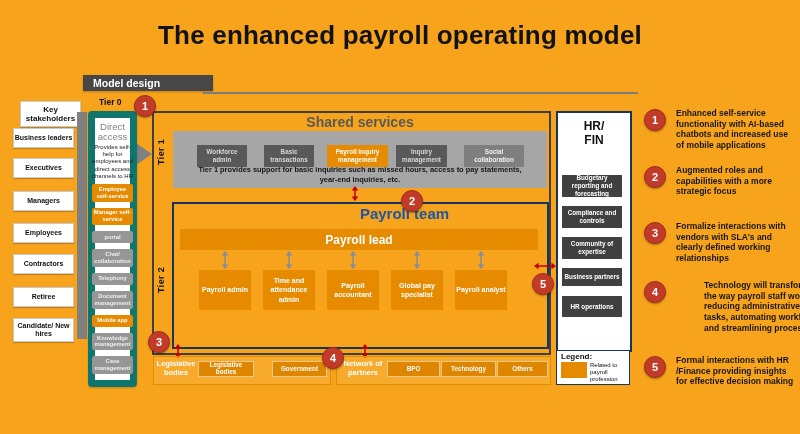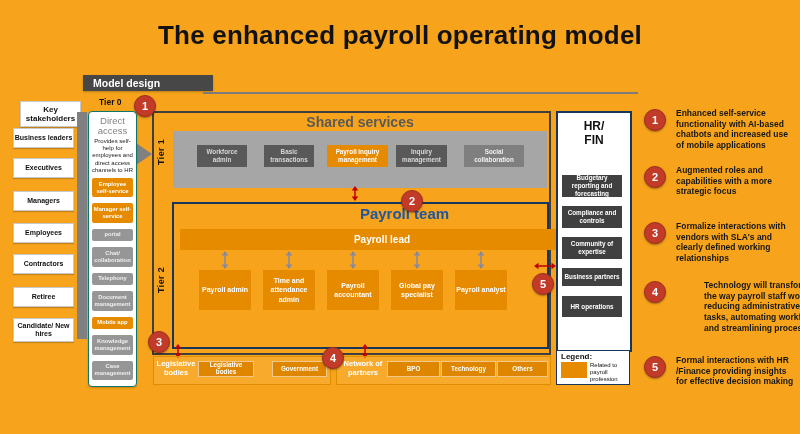--- a/index.html
+++ b/index.html
@@ -11,41 +11,41 @@
 
   .hdr-bar{background:#474747;color:#fff;font-size:10.5px;font-weight:bold;display:flex;align-items:center;padding-left:8px;box-shadow:0 1px 2px rgba(0,0,0,.25);}
   .hdr-line{background:#7c7c7c;height:2px;}
 
   .wbox{background:#fff;border:1px solid #c9c9c9;box-shadow:0 1px 1px rgba(0,0,0,.2);font-weight:bold;color:#111;display:flex;align-items:center;justify-content:center;text-align:center;line-height:1.15;}
   .stake{width:59px;font-size:7px;}
 
   .gray-strip{background:#808080;}
   .flow-tri{width:0;height:0;border-top:11px solid transparent;border-bottom:11px solid transparent;border-left:16px solid #808080;}
 
-  .da-box{background:#fff;border:1px solid #0f766e;border-radius:4px;box-shadow:0 1px 2px rgba(0,0,0,.2);display:flex;flex-direction:column;align-items:center;padding-top:4px;box-sizing:border-box;}
+  .da-box{background:#fff;border:7px solid #0f766e;border-radius:4px;box-shadow:0 1px 2px rgba(0,0,0,.2);display:flex;flex-direction:column;align-items:center;padding-top:4px;box-sizing:border-box;}
   .da-title{font-size:9.5px;color:#828282;text-align:center;line-height:1.05;width:44px;}
   .da-desc{font-size:6px;color:#1a1a1a;text-align:center;line-height:1.2;width:45px;margin-top:2px;margin-bottom:4px;}
   .da-item{width:41px;border-radius:2px;margin-bottom:6px;padding:3px 1px;box-sizing:border-box;display:flex;align-items:center;justify-content:center;text-align:center;font-size:5.8px;font-weight:bold;line-height:1.2;min-height:12px;}
   .da-item.orange{background:#E68A00;color:#fff;}
   .da-item.gray{background:#969696;color:#EFEFEF;}
 
   .outer-box{border:2px solid #3f3f3f;}
   .vlabel{writing-mode:vertical-rl;transform:rotate(180deg);font-weight:bold;font-size:9px;color:#111;letter-spacing:.4px;text-align:center;}
 
   .ss-title{font-size:14px;font-weight:bold;color:#595959;text-align:center;}
   .t1-wrap{background:#A6A6A6;}
   .t1-box{height:22px;display:flex;align-items:center;justify-content:center;text-align:center;font-size:6.3px;font-weight:bold;line-height:1.2;padding:1px 3px;box-sizing:border-box;}
   .t1-box.dark{background:#595959;color:#D8D8D8;}
   .t1-box.light{background:#7F7F7F;color:#F2F2F2;}
   .t1-box.orange{background:#E68A00;color:#fff;}
   .tier-desc{font-size:7.4px;font-weight:bold;color:#161616;text-align:center;line-height:1.3;}
 
   .pt-box{border:2px solid #17365D;}
   .pt-title{font-size:15px;font-weight:bold;color:#1E56A0;text-align:center;}
-  .lead-bar{background:#E68A00;color:#fff;font-size:10px;font-weight:bold;display:flex;align-items:center;justify-content:center;padding-left:23px;}
+  .lead-bar{background:#E68A00;color:#fff;font-size:12px;font-weight:bold;display:flex;align-items:center;justify-content:center;}
   .role-box{width:52px;height:40px;background:#E68A00;color:#fff;font-size:7px;font-weight:bold;display:flex;align-items:center;justify-content:center;text-align:center;line-height:1.3;padding:1px;box-sizing:border-box;}
 
   .ext-panel{border:1px solid #DD8F00;background:rgba(255,255,255,0.07);}
   .ext-label{color:#fff;font-size:7.5px;font-weight:bold;text-align:center;line-height:1.2;}
   .ext-box{height:16px;background:#DE8600;border:1px solid #F2C78C;color:#fff;font-size:6.3px;font-weight:bold;display:flex;align-items:center;justify-content:center;text-align:center;line-height:1.1;padding:0 2px;box-sizing:border-box;}
 
   .hrfin-box{background:#fff;border:2px solid #17365D;}
   .hrfin-title{font-size:12px;font-weight:bold;color:#111;text-align:center;line-height:1.2;width:34px;margin:0 auto;}
   .hr-item{width:60px;background:#404040;color:#fff;font-size:6.3px;font-weight:bold;display:flex;align-items:center;justify-content:center;text-align:center;line-height:1.25;padding:2px;box-sizing:border-box;}
 
@@ -99,20 +99,21 @@
   <div class="abs vlabel" style="left:156px;top:132px;height:40px;">Tier 1</div>
   <div class="abs vlabel" style="left:156px;top:258px;height:44px;">Tier 2</div>
 
   <div class="abs ss-title" style="left:173px;top:114px;width:374px;">Shared services</div>
   <div class="abs t1-wrap" style="left:173px;top:131px;width:374px;height:57px;"></div>
   <div class="abs t1-box dark" style="left:197px;top:145px;width:50px;">Workforce admin</div>
   <div class="abs t1-box dark" style="left:264px;top:145px;width:50px;">Basic transactions</div>
   <div class="abs t1-box orange" style="left:327px;top:145px;width:61px;">Payroll inquiry management</div>
   <div class="abs t1-box dark" style="left:396px;top:145px;width:51px;">Inquiry management</div>
   <div class="abs t1-box light" style="left:464px;top:145px;width:60px;">Social collaboration</div>
+  <div class="abs tier-desc" style="left:195px;top:165px;width:330px;">Tier 1 provides support for basic inquiries such as missed hours, access to pay statements, year-end inquiries, etc.</div>
 
   <svg class="abs" style="left:351px;top:186px;" width="8" height="15">
       <line x1="4" y1="3" x2="4" y2="12" stroke="#C00000" stroke-width="1.5"></line>
       <polygon points="4,0 0.7,4.5 7.3,4.5" fill="#C00000"></polygon>
       <polygon points="4,15 0.7,10.5 7.3,10.5" fill="#C00000"></polygon>
     </svg>
 
   <div class="abs pt-box" style="left:172px;top:202px;width:373px;height:143px;"></div>
   <div class="abs pt-title" style="left:172px;top:205px;width:373px;padding-left:46px;">Payroll team</div>
   <div class="abs lead-bar" style="left:180px;top:229px;width:358px;height:21px;">Payroll lead</div>

